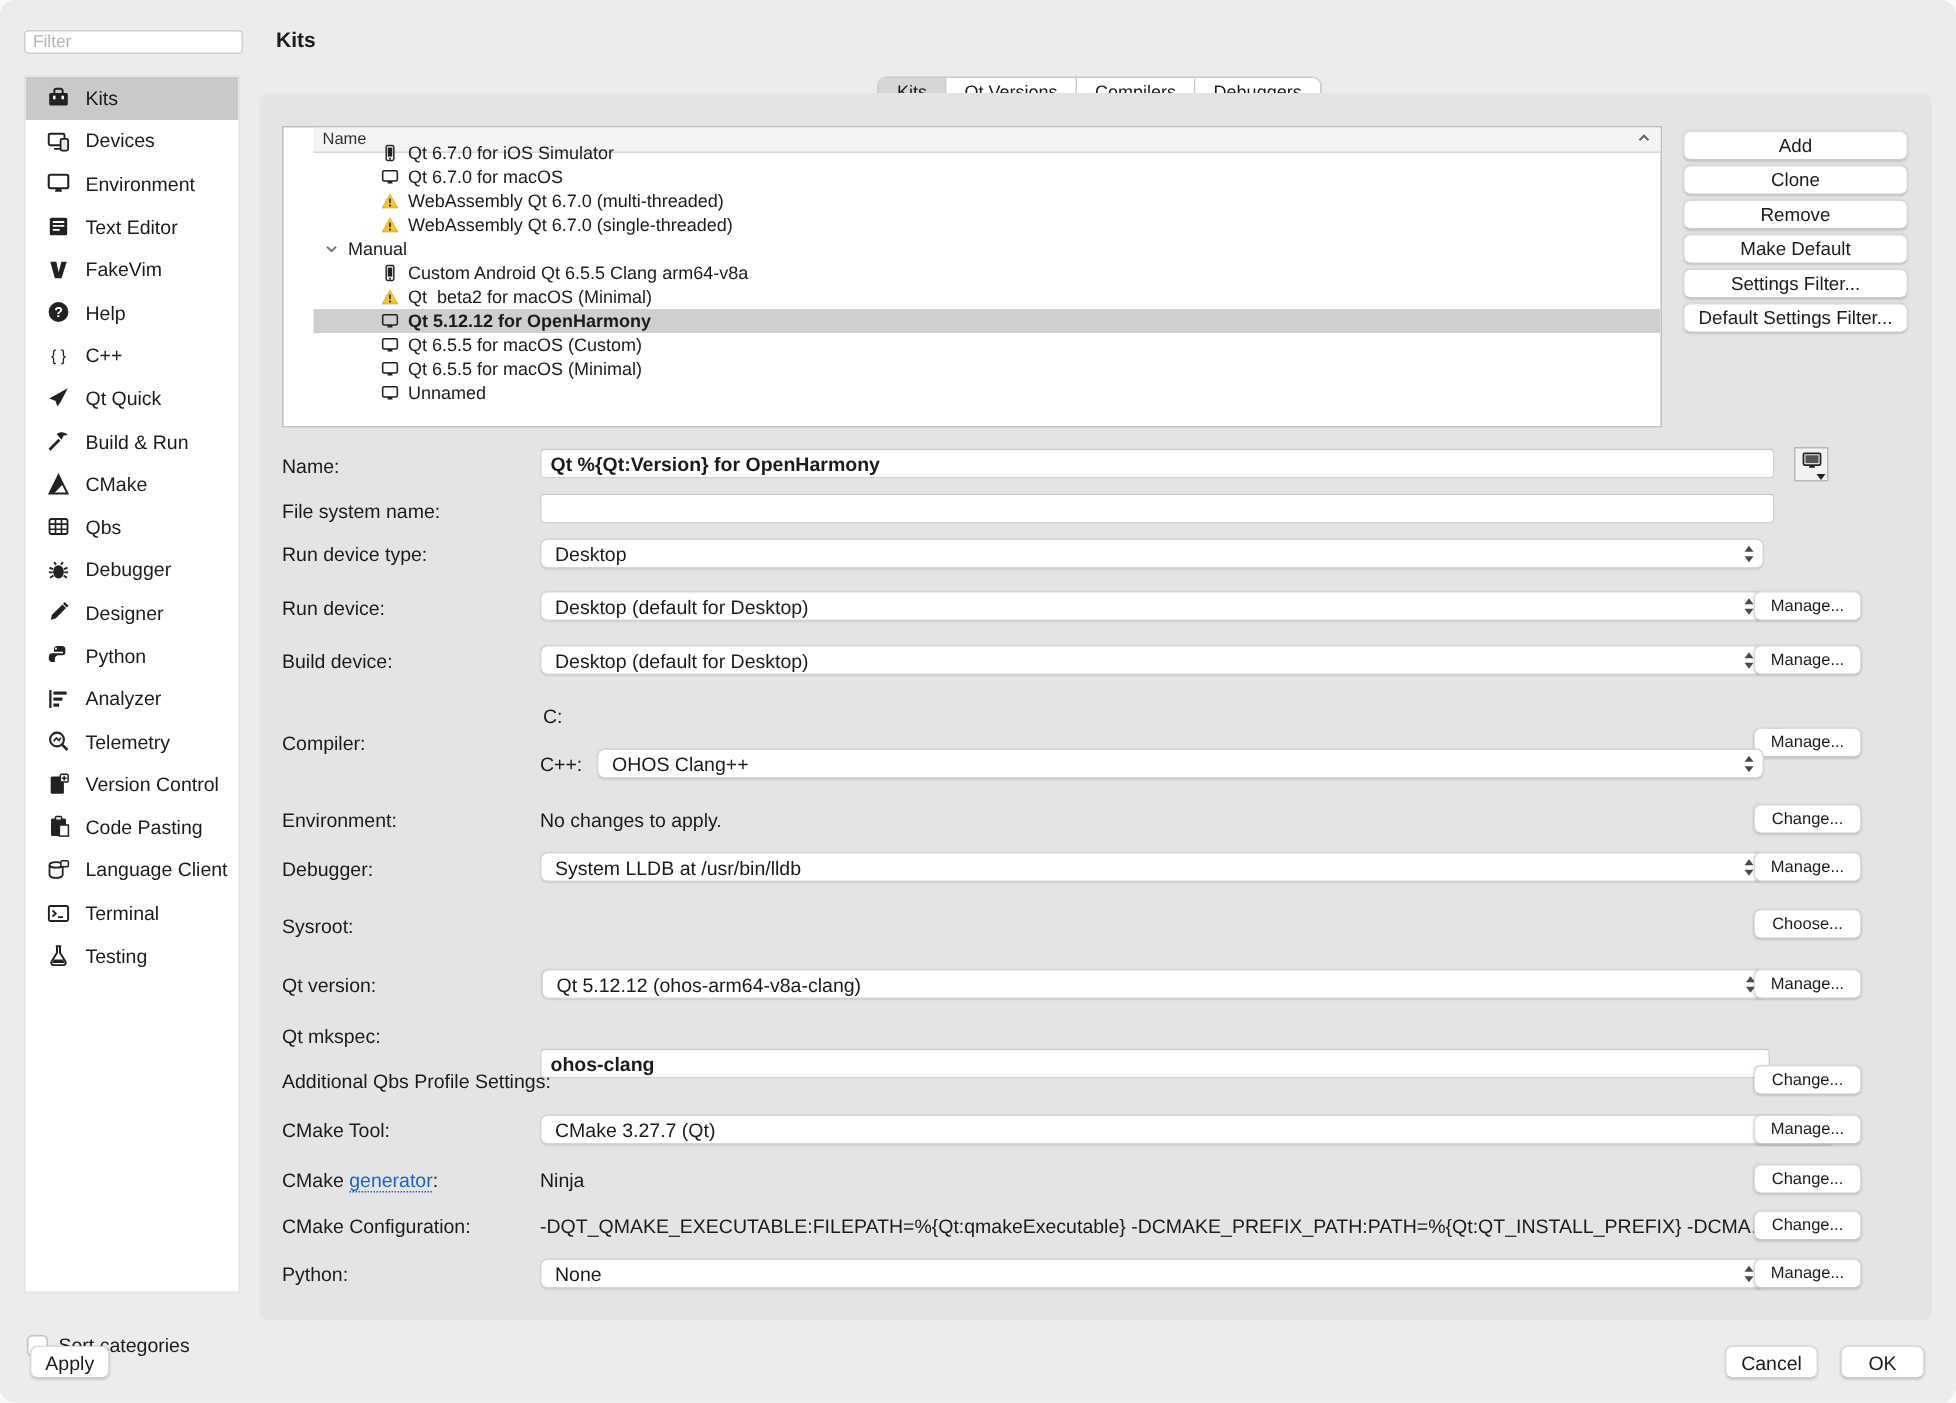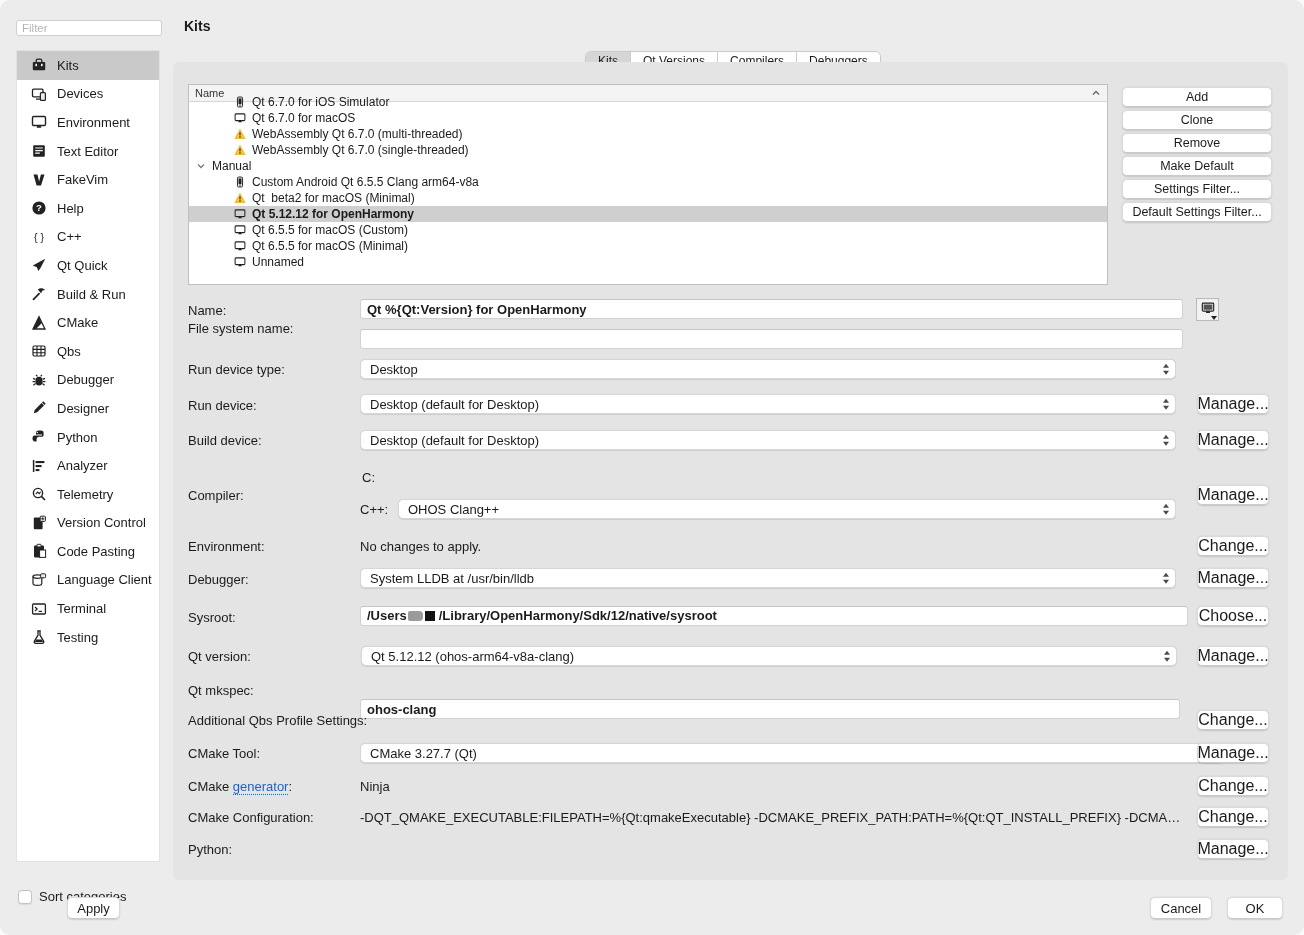--- a/index.html
+++ b/index.html
@@ -11,36 +11,36 @@
   .filter-input::placeholder { color:#b4b4b4; }
   .sidebar-nav { position:absolute; left:16px; top:50px; width:144px; height:812px; background:#fff; border:1px solid #e2e2e2; overflow:hidden; }
   .side-item { display:flex; align-items:center; height:28.6px; padding-left:13px; gap:10px; font-size:13px; cursor:default; }
   .side-item.selected { background:var(--sidebar-selection,#c9c9c9); }
   .side-item .icon { width:17px; height:17px; flex:0 0 17px; display:flex; align-items:center; justify-content:center; color:#222; }
   .side-item .icon svg { width:16px; height:16px; }
 
   .sort-row { position:absolute; left:18px; top:869px; display:flex; align-items:center; gap:7px; font-size:13px;margin-top:20px; }
   .checkbox { width:14px; height:14px; background:#fff; border:1px solid #c2c2c2; border-radius:3.5px; box-shadow:0 .5px 1px rgba(0,0,0,.08); }
   .btn { background:#fff; border:1px solid #dadada; border-bottom-color:#cacaca; border-radius:5px; box-shadow:0 .5px 1.5px rgba(0,0,0,.14); font-size:13px; color:#1b1b1b; display:flex; align-items:center; justify-content:center; cursor:default; font-family:"Liberation Sans",sans-serif; }
-  .apply-btn { position:absolute; left:20px; top:897px; width:53px; height:22px;margin-left:47px; }
+  .apply-btn { position:absolute; left:20px; top:897px; width:53px; height:22px; }
   .cancel-btn { position:absolute; left:1150px; top:897px; width:62px; height:22px; }
   .ok-btn { position:absolute; left:1227px; top:897px; width:56px; height:22px;text-align:center; }
 
   
   .page-title { position:absolute; left:184px; top:18px; font-size:14px; font-weight:bold; }
   .tabbar { position:absolute; left:585px; top:51px; display:flex; height:20px; border:1px solid #cbcbcb; border-radius:6px; overflow:hidden; background:#fff; box-shadow:0 .5px 1px rgba(0,0,0,.08); }
   .tab { padding:0 12px; font-size:12px; line-height:18px; background:#fff; border-right:1px solid #cbcbcb; cursor:default; }
   .tab:last-child { border-right:none; }
   .tab.selected { background:#d6d6d6; }
 
   
   .content-panel { position:absolute; left:173px; top:62px; width:1115px; height:818px; background:var(--panel-bg,#e4e4e4); border-radius:6px; }
 
   
-  .kit-tree { position:absolute; left:15px; top:22px; width:920px; height:201px; background:#fff; border:1px solid #bfbfbf; overflow:hidden; }
+  .kit-tree { position:absolute; left:15px; top:22px; width:920px; height:201px; background:#fff; border:1px solid #bfbfbf; overflow:hidden;padding-left:20px; }
   .tree-header { height:17px; background:#f4f4f4; border-bottom:1px solid #d6d6d6; display:flex; align-items:center; padding:0 6px; font-size:11px; color:#333; justify-content:space-between; }
   .tree-rows { position:relative; }
   .tree-rows .tree-row:first-child { margin-top:-8px; }
   .tree-row { display:flex; align-items:center; height:16px; font-size:12px; white-space:pre; }
   .tree-row.selected { background:var(--selection,#cfcfcf); font-weight:bold; }
   .tree-row .icon { width:13px; height:13px; display:flex; align-items:center; justify-content:center; margin-right:6px; color:#333; }
   .tree-row .icon svg { width:12px; height:12px; }
   .tree-row.indent1 { padding-left:44px; }
   .tree-row.group { padding-left:6px; color:#1b1b1b; }
   .tree-row.group .icon { width:12px; margin-right:5px; }
@@ -52,21 +52,21 @@
   
   .flabel { position:absolute; font-size:13px; color:#1b1b1b; white-space:nowrap; }
   .fstatic { position:absolute; font-size:13px; color:#1b1b1b; white-space:nowrap; }
   .ftext { position:absolute; height:20px; background:#fff; border:1px solid #d2d2d2; border-top-color:#c6c6c6; border-radius:3px; font-size:13px; padding:0 6px; color:#1b1b1b; font-family:"Liberation Sans",sans-serif;font-weight:bold; }
   .fselect { position:absolute; height:20px; background:#fff; border:1px solid #d6d6d6; border-radius:5px; box-shadow:0 .5px 1px rgba(0,0,0,.1); font-size:13px; display:flex; align-items:center; padding:0 22px 0 9px; cursor:default; }
   .fselect .val { overflow:hidden; text-overflow:ellipsis; white-space:nowrap; }
   .stepper { position:absolute; right:6px; top:50%; transform:translateY(-50%); display:flex; flex-direction:column; gap:2.5px; }
   .stepper i { display:block; width:0; height:0; border-left:3.5px solid transparent; border-right:3.5px solid transparent; }
   .stepper i.up { border-bottom:4.5px solid #4a4a4a; }
   .stepper i.down { border-top:4.5px solid #4a4a4a; }
-  .manage-btn { position:absolute; left:1024px; width:72px; height:20px; font-size:16px; }
+  .manage-btn { position:absolute; left:996px; width:72px; height:20px; font-size:11px; }
   .kit-icon-btn { position:absolute; left:1023px; top:236px; width:23px; height:23px; background:#f2f2f2; border:1px solid #b9b9b9; display:flex; align-items:center; justify-content:center; }
   .kit-icon-btn svg { width:14px; height:14px; }
   .kit-icon-btn .chev { position:absolute; right:1px; bottom:0; width:0; height:0; border-left:3px solid transparent; border-right:3px solid transparent; border-top:4px solid #222; }
   .link { color:var(--link-blue,#1f62c5); border-bottom:1px dotted var(--link-blue,#1f62c5); cursor:pointer; }
   .ellipsis { overflow:hidden; text-overflow:ellipsis; white-space:nowrap; }
   .redact-blur { display:inline-block; width:15px; height:10px; background:#9b9b9b; border-radius:2px 4px 4px 2px; vertical-align:middle; margin:0 2px 2px 1px; filter:blur(.6px); }
   .redact-block { display:inline-block; width:10px; height:10px; background:#111; vertical-align:middle; margin:0 4px 2px 0; }
 </style>
 </head>
 <body>
@@ -360,21 +360,21 @@
     <input class="ftext" style="left: 187px; top: 237px; width: 823px;" value="Qt %{Qt:Version} for OpenHarmony">
     <div class="kit-icon-btn">
       <span class="icon"><svg viewBox="0 0 16 16">
             <rect x="1.5" y="2.5" width="13" height="9" rx="1" fill="none" stroke="#222" stroke-width="1.3"></rect>
             <rect x="3" y="4" width="10" height="6" fill="#555"></rect>
             <path d="M6.3 11.5 L5.6 13.6 H10.4 L9.7 11.5 Z" fill="#222"></path>
           </svg></span>
       <span class="chev"></span>
     </div>
 
-    <div class="flabel" style="left:15px;top:259px">File system name:</div>
+    <div class="flabel" style="left:15px;top:271px">File system name:</div>
     <input class="ftext" style="left: 187px; top: 267px; width: 823px;" value="">
 
     <div class="flabel" style="left:15px;top:300px">Run device type:</div>
     <div class="fselect" style="left:187px;top:297px;width:816px">
       <span class="val">Desktop</span>
         <span class="stepper">
           <i class="up"></i>
           <i class="down"></i>
         </span>
     </div>
@@ -419,21 +419,20 @@
     <div class="fselect" style="left:187px;top:506px;width:816px">
       <span class="val">System LLDB at /usr/bin/lldb</span>
         <span class="stepper">
           <i class="up"></i>
           <i class="down"></i>
         </span>
     </div>
     <div class="btn manage-btn" style="top:506px">Manage...</div>
 
     <div class="flabel" style="left:15px;top:548px">Sysroot:</div>
-    <div class="ftext" style="left:187px;top:544px;width:828px;line-height:18px"><span>/Users</span><span class="redact-blur"></span><span class="redact-block"></span><span>/Library/OpenHarmony/Sdk/12/native/sysroot</span></div>
     <div class="btn manage-btn" style="top:544px">Choose...</div>
 
     <div class="flabel" style="left:15px;top:587px">Qt version:</div>
     <div class="fselect" style="left:188px;top:584px;width:816px">
       <span class="val">Qt 5.12.12 (ohos-arm64-v8a-clang)</span>
         <span class="stepper">
           <i class="up"></i>
           <i class="down"></i>
         </span>
     </div>
@@ -457,18 +456,25 @@
 
     <div class="flabel" style="left:15px;top:717px"><span>CMake </span><span class="link">generator</span><span>:</span></div>
     <div class="fstatic" style="left:187px;top:717px">Ninja</div>
     <div class="btn manage-btn" style="top:714px">Change...</div>
 
     <div class="flabel" style="left:15px;top:748px">CMake Configuration:</div>
     <div class="fstatic ellipsis" style="left:187px;top:748px;width:828px">-DQT_QMAKE_EXECUTABLE:FILEPATH=%{Qt:qmakeExecutable} -DCMAKE_PREFIX_PATH:PATH=%{Qt:QT_INSTALL_PREFIX} -DCMAKE_C_COMPILER:F...</div>
     <div class="btn manage-btn" style="top:745px">Change...</div>
 
     <div class="flabel" style="left:15px;top:780px">Python:</div>
+    <div class="fselect" style="left:187px;top:777px;width:816px">
+      <span class="val">None</span>
+        <span class="stepper">
+          <i class="up"></i>
+          <i class="down"></i>
+        </span>
+    </div>
     <div class="btn manage-btn" style="top:777px">Manage...</div>
   </div>
 
   <div class="btn cancel-btn">Cancel</div>
   <div class="btn ok-btn">OK</div>
 </div>
 
 </body></html>

